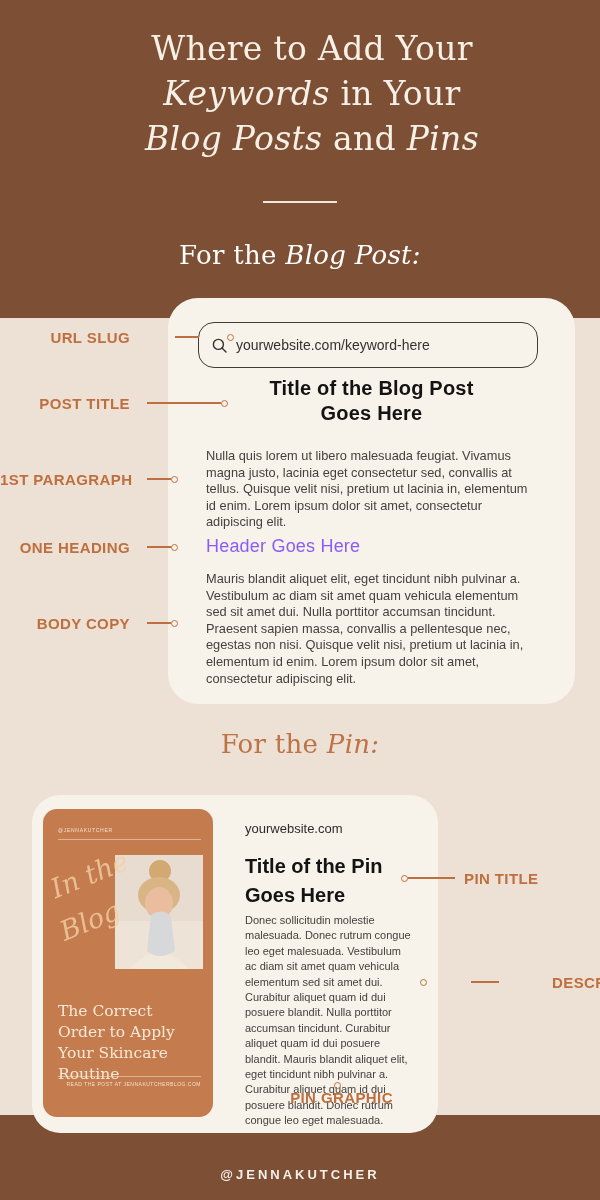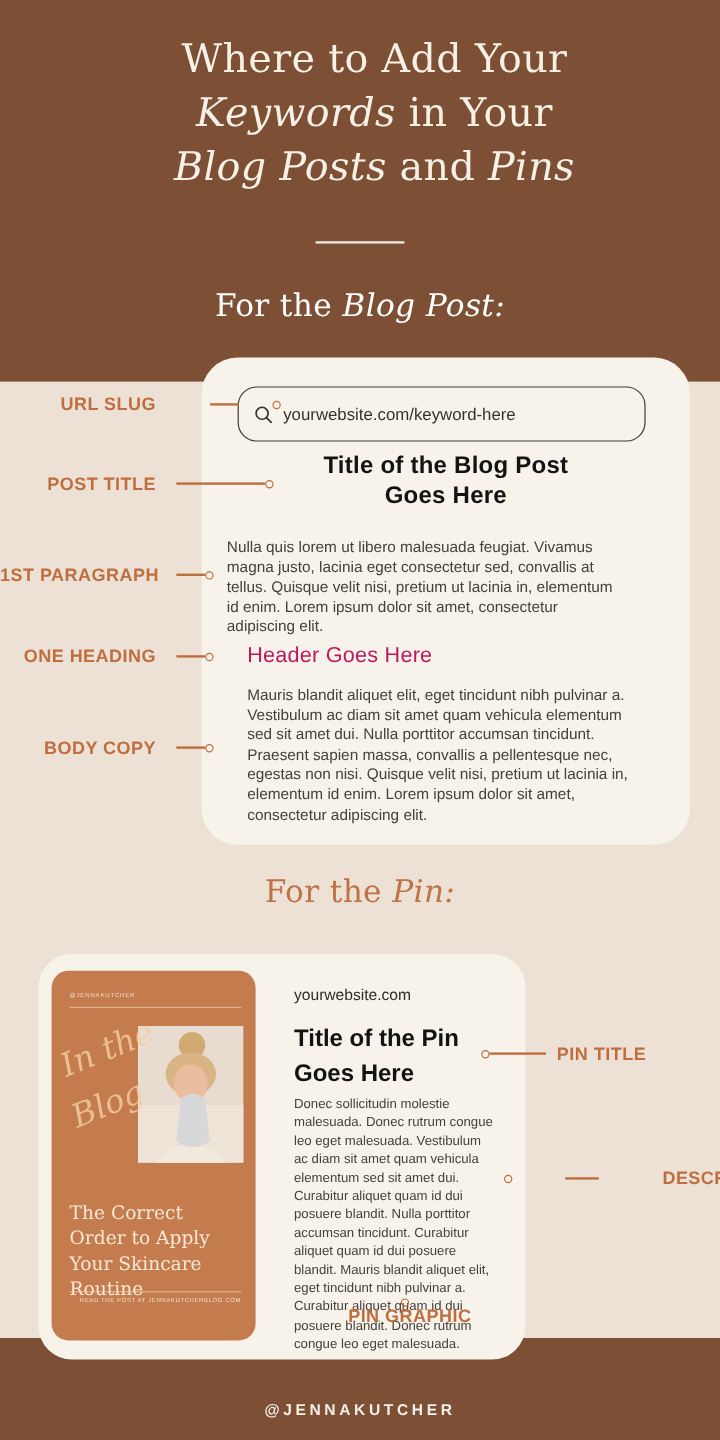--- a/index.html
+++ b/index.html
@@ -35,22 +35,22 @@
     position:absolute; left:30px; top:24px; width:340px; height:46px;
     border:1.4px solid #3F3B36; border-radius:16px;
     display:flex; align-items:center; gap:9px; padding-left:13px;
     color:#35312C; font-size:14px; background:transparent;
   }
   .search-pill svg { flex:0 0 auto; display:block; }
   .blog-title {
     position:absolute; top:78px; left:0; width:100%; text-align:center;
     font-size:20px; line-height:25px; font-weight:bold; color:#131313; letter-spacing:0.2px;
   }
-  .blog-p1   { position:absolute; left:21px; top:150px; width:334px; font-size:12.8px; line-height:16.6px; color:#45413C; }
-  .blog-h3   { position:absolute; left:38px; top:238px; font-size:18px; font-weight:normal; color:#be185d; letter-spacing:0.2px; }
+  .blog-p1   { position:absolute; left:38px; top:150px; width:334px; font-size:12.8px; line-height:16.6px; color:#45413C; }
+  .blog-h3   { position:absolute; left:38px; top:238px; font-size:18px; font-weight:normal; color:#8b5cf6; letter-spacing:0.2px; }
   .blog-body { position:absolute; left:38px; top:273px; width:334px; font-size:12.8px; line-height:16.6px; color:#45413C; }
   
   .anno { position:absolute; display:flex; align-items:center; z-index:3; height:20px; }
   .anno-text {
     color:#BF6F3F; font-weight:bold; font-size:15px; letter-spacing:0.4px; white-space:nowrap;
   }
   .anno-left .anno-text { width:130px; text-align:right; }
   .anno-line { height:1.6px; background:#BF6F3F; margin:0; }
   .anno-left .anno-line { margin-left:17px; }
   .anno-dot {

